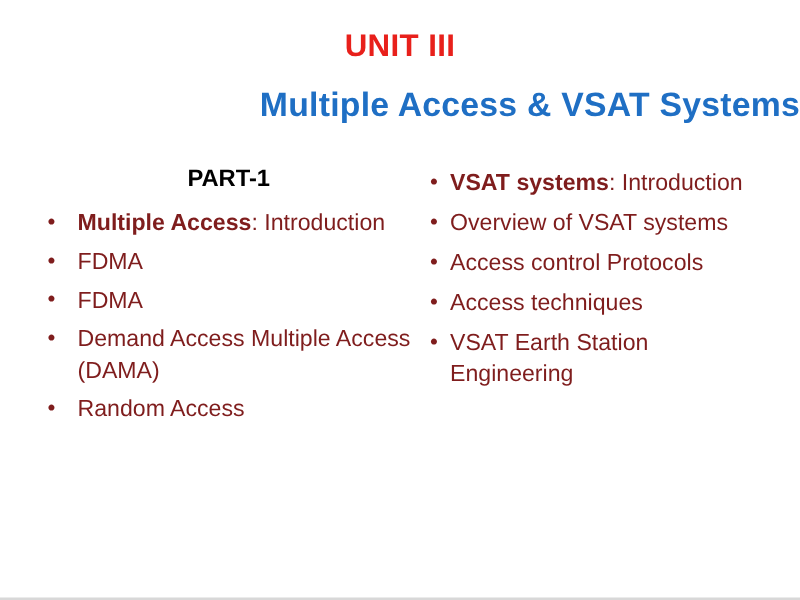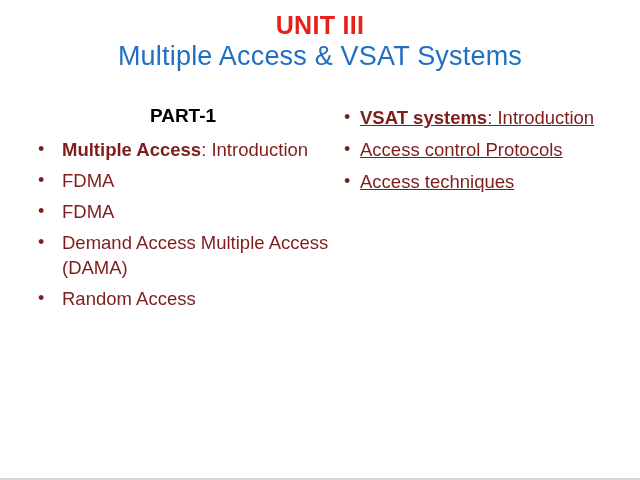--- a/index.html
+++ b/index.html
@@ -14,36 +14,37 @@
     overflow: hidden;
   }
   .slide {
     position: relative;
     width: 640px;
     height: 480px;
     box-sizing: border-box;
   }
   .title-block {
     text-align: center;
-    padding-top: 10px;
+    padding-top: 22px;
   }
   .title-line1 {
     color: #e8201b;
     font-size: 25px;
     font-weight: bold;
     line-height: 30px;
     letter-spacing: 0.3px;
   }
   .title-line2 {
     color: #1f6fc4;
     font-size: 27px;
-    font-weight: normal;
+    font-weight: bold;
     line-height: 33px;
-    margin-top: 0;
+    margin-top: 16px;
     letter-spacing: 0.2px;
+    text-align: right;
   }
   .columns {
     display: flex;
     margin-top: 32px;
     padding: 0 24px;
   }
   .col-left {
     width: 330px;
     box-sizing: border-box;
     padding-left: 8px;
@@ -83,21 +84,20 @@
   .col-left .bullets li::before {
     content: "•";
     position: absolute;
     left: 6px;
     top: 0;
     font-size: 18px;
   }
   .col-right .bullets li {
     padding-left: 16px;
     margin-bottom: 7px;
-    text-decoration: underline;
   }
   .col-right .bullets li::before {
     content: "•";
     position: absolute;
     left: 0;
     top: 0;
     font-size: 18px;
   }
   .b {
     font-weight: bold;
@@ -143,24 +143,30 @@
         </li>
       </ul>
     </div>
 
     <div class="col-right">
       <ul class="bullets">
         <li>
           <span class="b">VSAT systems</span><span>: Introduction</span>
         </li>
         <li>
+          <span>Overview of VSAT systems</span>
+        </li>
+        <li>
           <span>Access control Protocols</span>
         </li>
         <li>
           <span>Access techniques</span>
+        </li>
+        <li>
+          <span>VSAT Earth Station Engineering</span>
         </li>
       </ul>
     </div>
 
   </div>
 
   <div class="footer-rule"></div>
 </div>
 
 </body></html>

